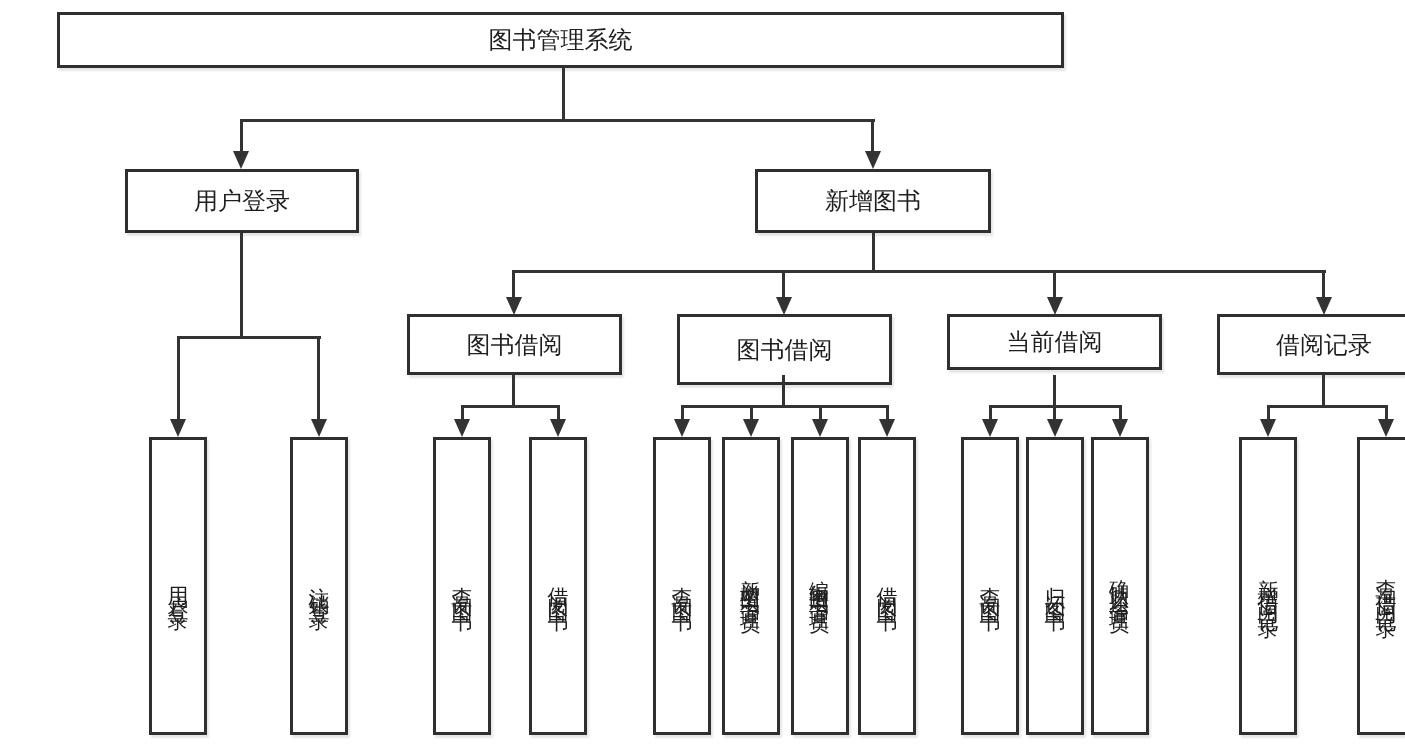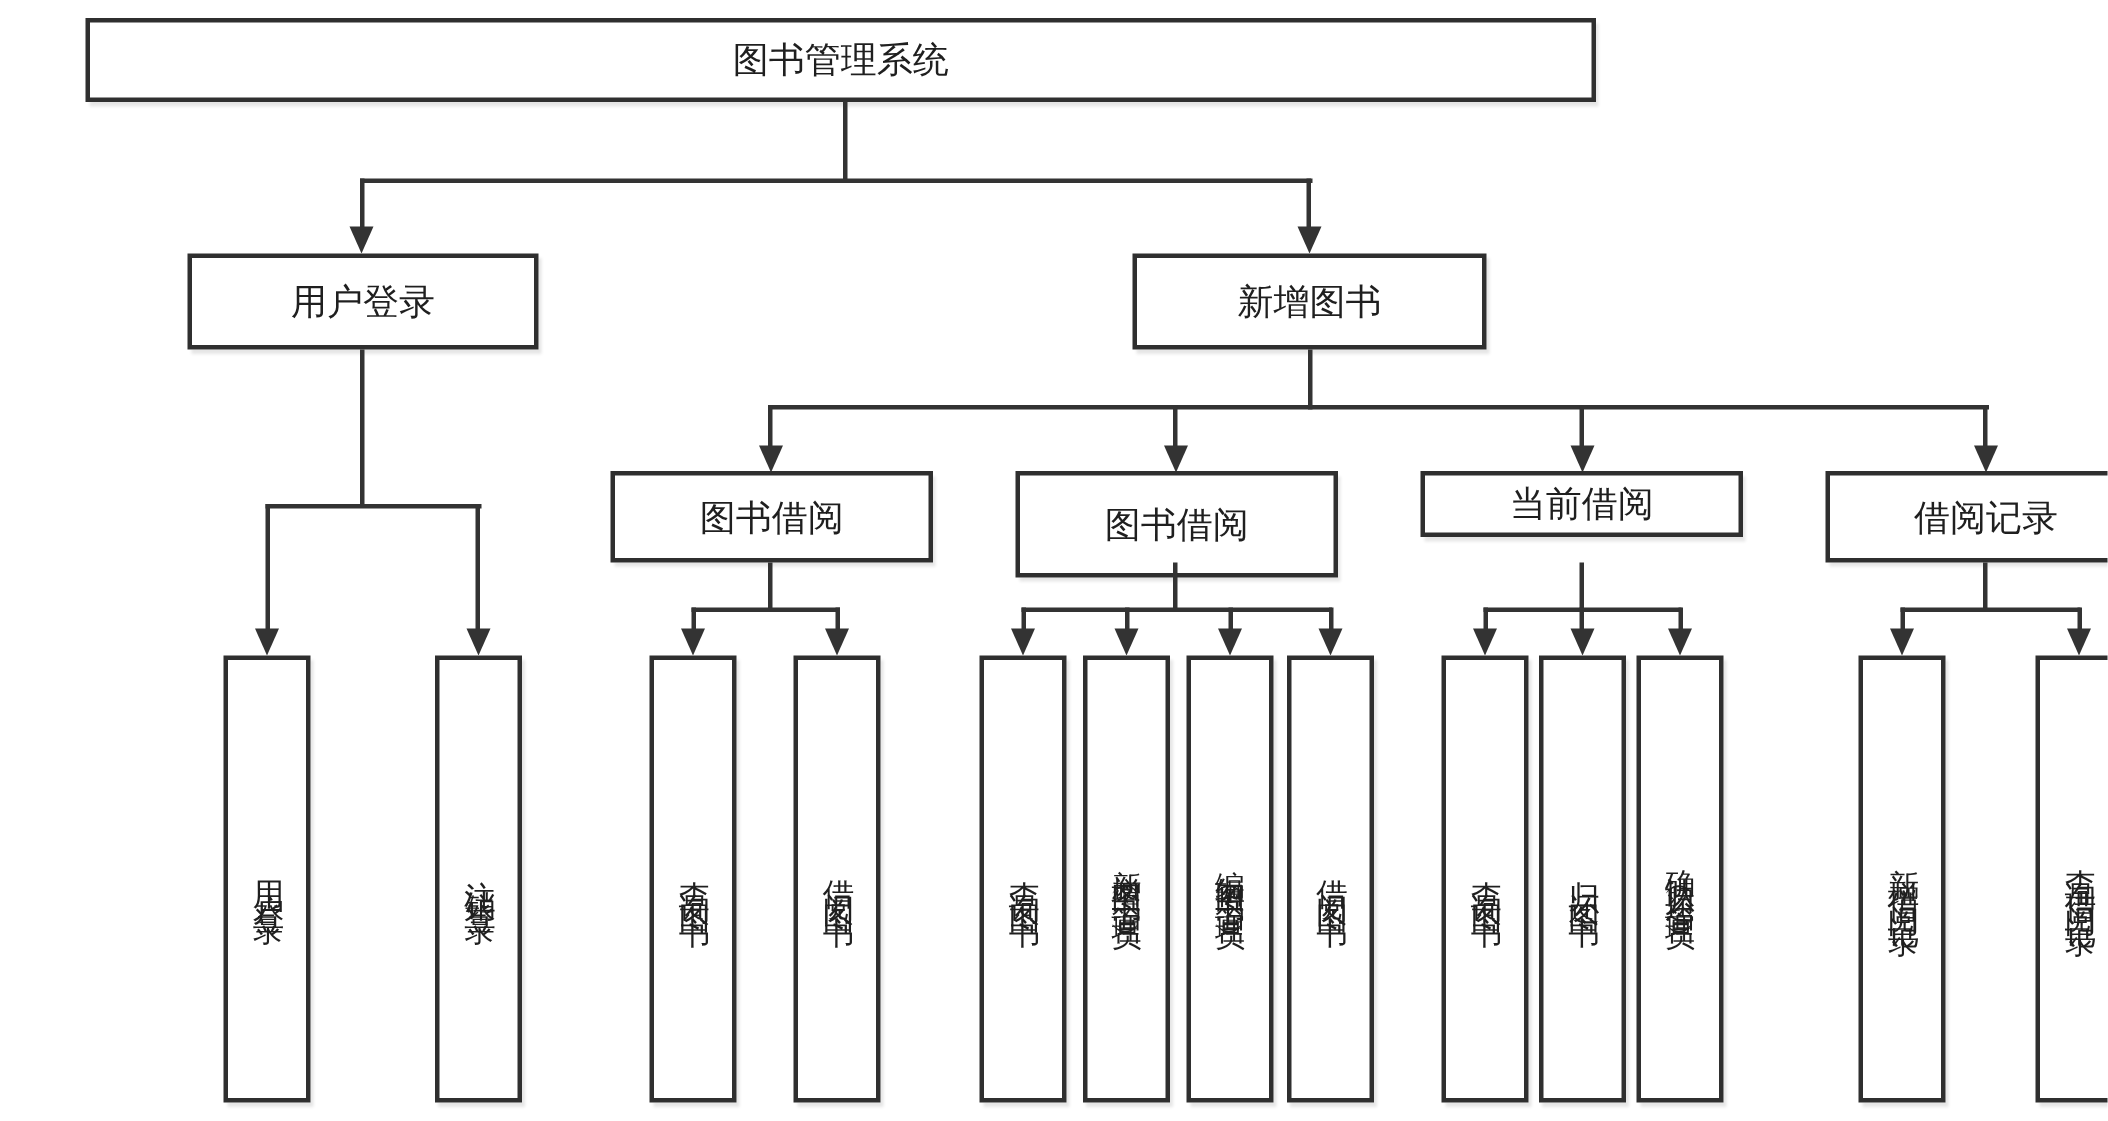--- a/index.html
+++ b/index.html
@@ -76,21 +76,21 @@
   <div class="arrow" style="left:462px;top:297px"></div>
   <div class="vline" style="left:738px;top:270px;height:30px"></div>
   <div class="arrow" style="left:732px;top:297px"></div>
   <div class="vline" style="left:1009px;top:270px;height:30px"></div>
   <div class="arrow" style="left:1003px;top:297px"></div>
   <div class="vline" style="left:1278px;top:270px;height:30px"></div>
   <div class="arrow" style="left:1272px;top:297px"></div>
 
   <div class="box" style="left:363px;top:314px;width:215px;height:61px">图书借阅</div>
   <div class="box" style="left:633px;top:314px;width:215px;height:71px">图书借阅</div>
-  <div class="box" style="left:903px;top:314px;width:215px;height:44px">当前借阅</div>
+  <div class="box" style="left:903px;top:314px;width:215px;height:56px">当前借阅</div>
   <div class="box" style="left:1173px;top:314px;width:214px;height:61px">借阅记录</div>
 
   <div class="vline" style="left:468px;top:375px;height:33px"></div>
   <div class="hline" style="left:417px;top:405px;width:99px"></div>
   <div class="vline" style="left:417px;top:405px;height:16px"></div>
   <div class="arrow" style="left:410px;top:419px"></div>
   <div class="vline" style="left:513px;top:405px;height:16px"></div>
   <div class="arrow" style="left:506px;top:419px"></div>
 
   <div class="vline" style="left:738px;top:375px;height:33px"></div>

